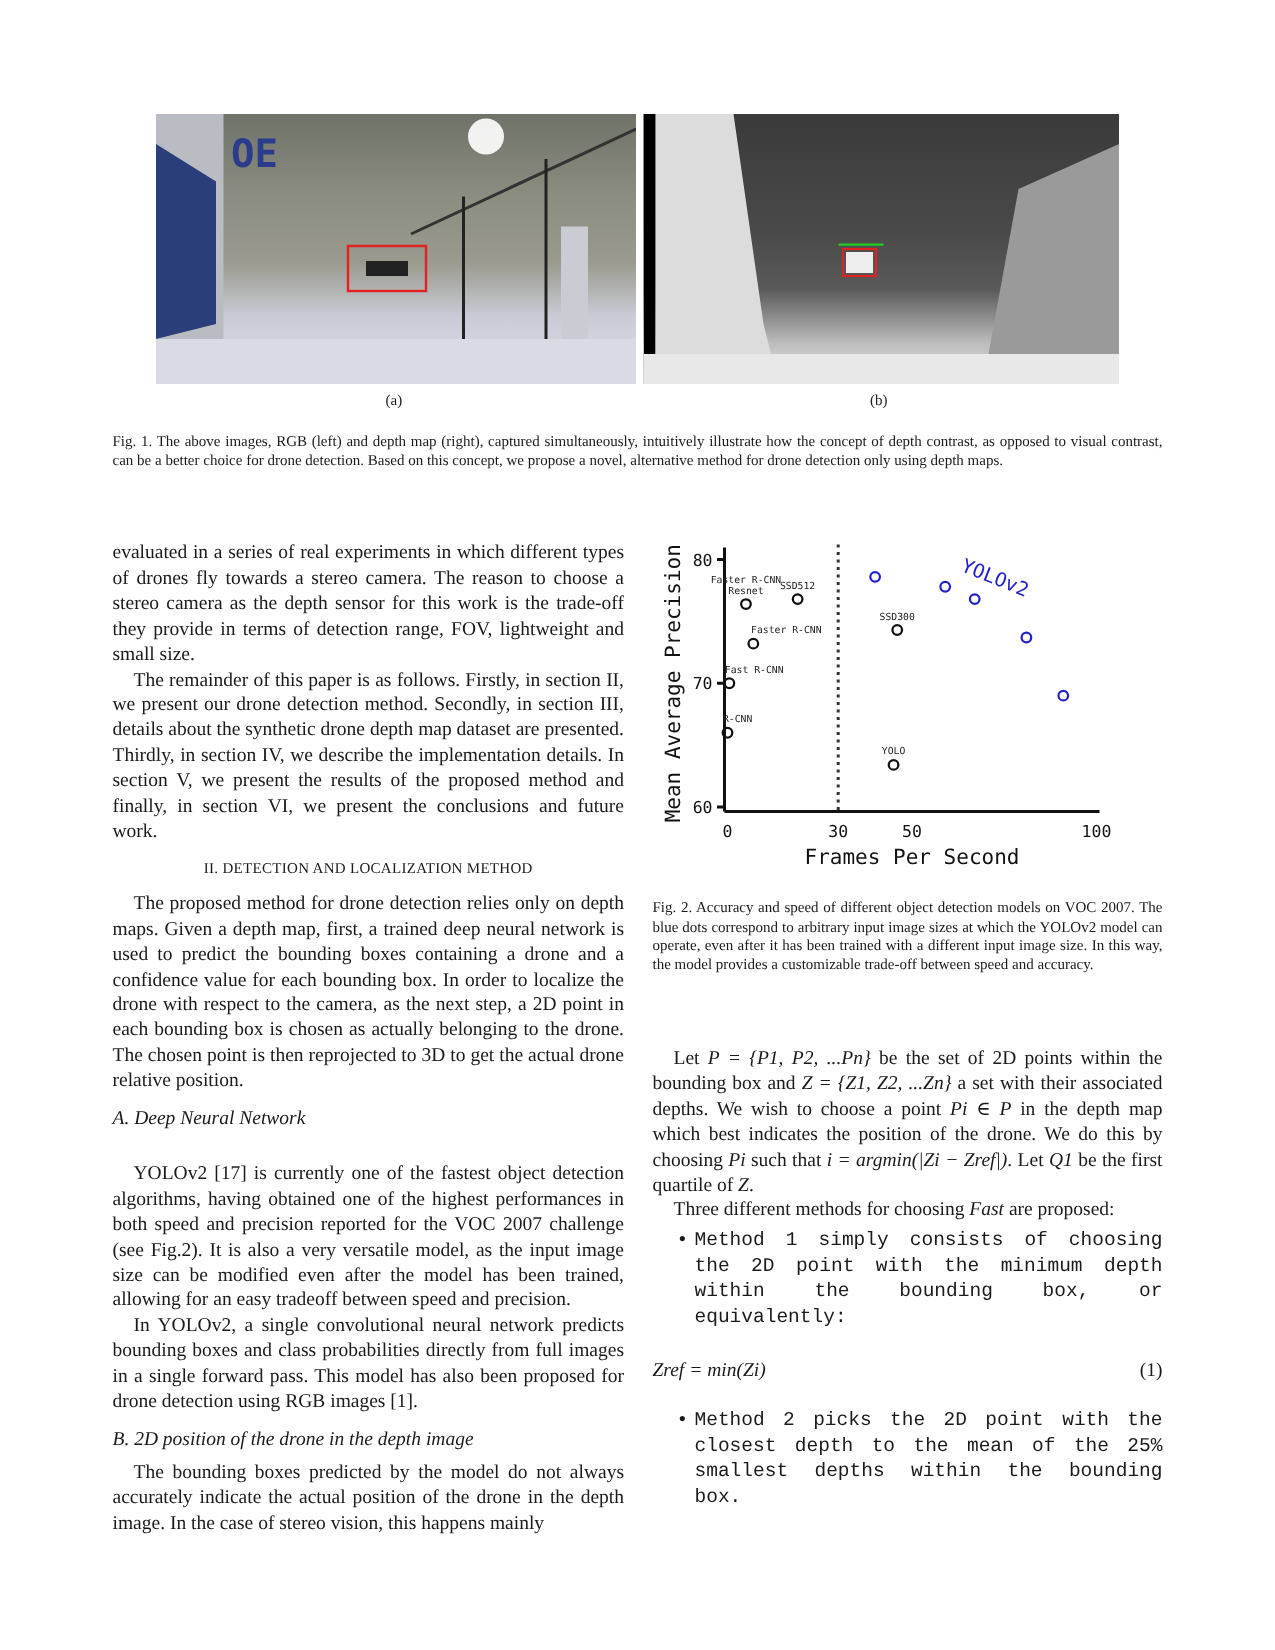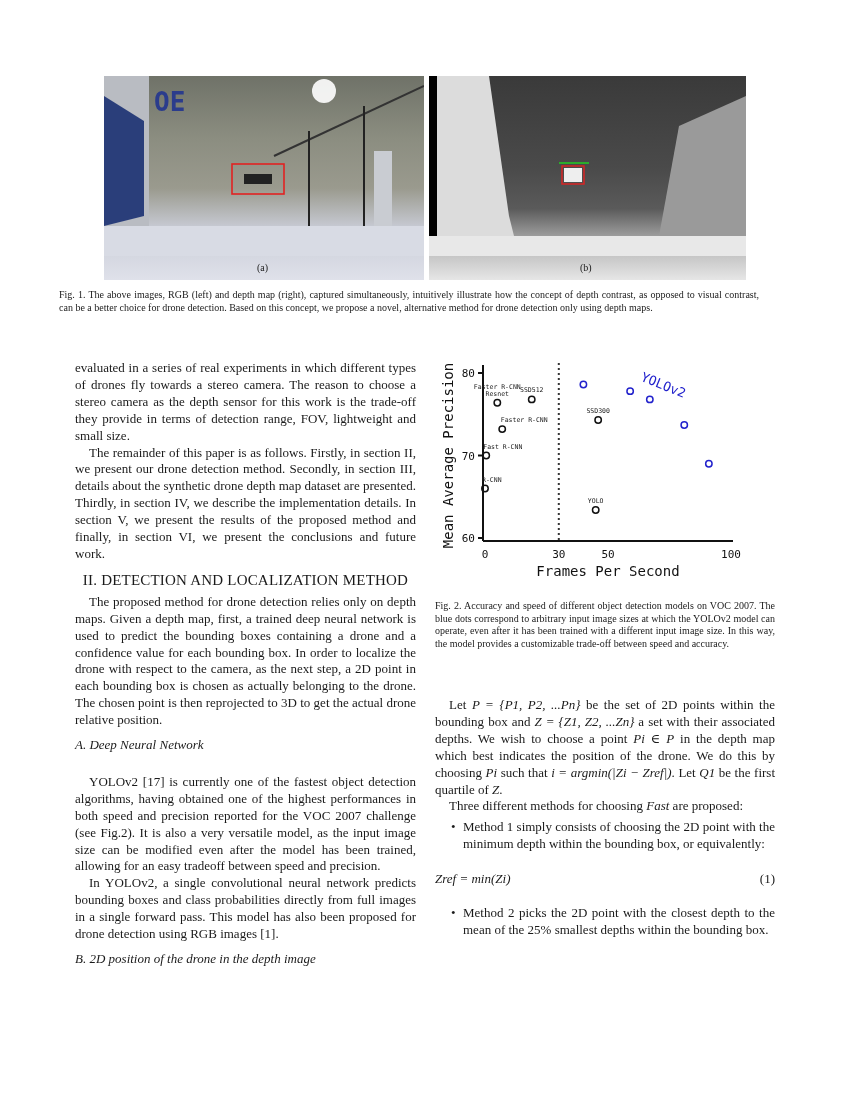--- a/index.html
+++ b/index.html
@@ -1,32 +1,32 @@
 <!DOCTYPE html>
 <html><head>
 <meta charset="utf-8">
 <style>
   html, body { margin: 0; padding: 0; background: #ffffff; }
   body { width: 850px; height: 1100px; position: relative; overflow: hidden;
          font-family: "Liberation Serif", "DejaVu Serif", serif; color: #1a1a1a; }
   .abs { position: absolute; }
   
-  .img-box { position: absolute; top: 76px; height: 204px; overflow: hidden; }
+  .img-box { position: absolute; top: 76px; height: 180px; overflow: hidden; }
   #img-rgb { left: 104px; width: 320px;
     background: linear-gradient(180deg, #6f7268 0%, #8b8d80 30%, #9a9a8e 55%, #c9ccd6 75%, #dfe1ea 100%); }
   #img-depth { left: 429px; width: 317px;
     background: linear-gradient(180deg, #3a3a3a 0%, #4a4a4a 45%, #5a5a5a 65%, #bdbdbd 85%, #e6e6e6 100%); }
   .sublabel { position: absolute; top: 262px; font-size: 10px; }
   .caption { position: absolute; font-size: 10px; line-height: 12.5px; text-align: justify; }
   .col { position: absolute; font-size: 13px; line-height: 16.9px; text-align: justify; }
   .col p { margin: 0; }
   .indent { text-indent: 14px; }
-  .sec-head { text-align: center; font-size: 15px; letter-spacing: 0.2px; }
+  .sec-head { text-align: center; font-size: 10px; letter-spacing: 0.2px; }
   .subsec { font-style: italic; }
-  .bullet { position: relative; padding-left: 28px; }
+  .bullet { position: relative; padding-left: 28px; font-family: Liberation Mono, monospace; }
   .bullet::before { content: "\2022"; position: absolute; left: 16px; }
   .eq { position: relative; height: 20px; text-align: left; font-style: italic; }
   .eq .num { position: absolute; right: 0; font-style: normal; }
   .math { font-style: italic; }
   svg text { font-family: "DejaVu Sans Mono", monospace; }
 </style>
 </head>
 <body>
 
 <div id="img-rgb" class="img-box">
@@ -50,31 +50,32 @@
     <polygon points="8,0 60,0 80,140 90,180 8,180" fill="#dcdcdc"></polygon>
     <polygon points="317,20 250,50 230,160 317,170" fill="#9a9a9a"></polygon>
     <rect x="0" y="160" width="317" height="20" fill="#e8e8e8"></rect>
     <rect x="135" y="92" width="18" height="14" fill="#eeeeee"></rect>
     <rect x="133" y="90" width="22" height="18" fill="none" stroke="#e22222" stroke-width="1.4"></rect>
     <line x1="130" y1="87" x2="160" y2="87" stroke="#22cc22" stroke-width="1.5"></line>
   </svg>
 </div>
 <div class="sublabel" style="left:257px">(a)</div>
 <div class="sublabel" style="left:580px">(b)</div>
-<div class="caption" style="left:59px; top:289px; width:700px;">Fig. 1.   The above images, RGB (left) and depth map (right), captured simultaneously, intuitively illustrate how the concept of depth contrast, as opposed to visual contrast, can be a better choice for drone detection. Based on this concept, we propose a novel, alternative method for drone detection only using depth maps.</div>
+<div class="caption" style="left:75px; top:289px; width:700px;">Fig. 1.   The above images, RGB (left) and depth map (right), captured simultaneously, intuitively illustrate how the concept of depth contrast, as opposed to visual contrast, can be a better choice for drone detection. Based on this concept, we propose a novel, alternative method for drone detection only using depth maps.</div>
 
 <div class="col" style="left:75px; top:360px; width:341px;">
   <p>evaluated in a series of real experiments in which different types of drones fly towards a stereo camera. The reason to choose a stereo camera as the depth sensor for this work is the trade-off they provide in terms of detection range, FOV, lightweight and small size.</p>
   <p class="indent">The remainder of this paper is as follows. Firstly, in section II, we present our drone detection method. Secondly, in section III, details about the synthetic drone depth map dataset are presented. Thirdly, in section IV, we describe the implementation details. In section V, we present the results of the proposed method and finally, in section VI, we present the conclusions and future work.</p>
   <p class="sec-head" style="margin-top:9px; margin-bottom:5px;">II. DETECTION AND LOCALIZATION METHOD</p>
   <p class="indent">The proposed method for drone detection relies only on depth maps. Given a depth map, first, a trained deep neural network is used to predict the bounding boxes containing a drone and a confidence value for each bounding box. In order to localize the drone with respect to the camera, as the next step, a 2D point in each bounding box is chosen as actually belonging to the drone. The chosen point is then reprojected to 3D to get the actual drone relative position.</p>
   <p class="subsec" style="margin-top:8px; margin-bottom:20px;">A. Deep Neural Network</p>
   <p class="indent">YOLOv2 [17] is currently one of the fastest object detection algorithms, having obtained one of the highest performances in both speed and precision reported for the VOC 2007 challenge (see Fig.2). It is also a very versatile model, as the input image size can be modified even after the model has been trained, allowing for an easy tradeoff between speed and precision.</p>
   <p class="indent">In YOLOv2, a single convolutional neural network predicts bounding boxes and class probabilities directly from full images in a single forward pass. This model has also been proposed for drone detection using RGB images [1].</p>
   <p class="subsec" style="margin-top:8px; margin-bottom:5px;">B. 2D position of the drone in the depth image</p>
+  <p class="indent">The bounding boxes predicted by the model do not always accurately indicate the actual position of the drone in the depth image. In the case of stereo vision, this happens mainly</p>
 </div>
 
 <svg id="chart" class="abs" style="left:435px; top:360px;" width="320" height="220">
   <g id="chart-g">
       <line x1="48" y1="5" x2="48" y2="181" stroke="#111" stroke-width="2"></line>
       <line x1="48" y1="181" x2="298" y2="181" stroke="#111" stroke-width="2"></line>
       <line x1="43" y1="178" x2="48" y2="178" stroke="#111" stroke-width="2"></line>
       <text x="40" y="182" font-size="11" text-anchor="end" fill="#111">60</text>
       <line x1="43" y1="95.5" x2="48" y2="95.5" stroke="#111" stroke-width="2"></line>
       <text x="40" y="99.5" font-size="11" text-anchor="end" fill="#111">70</text>

